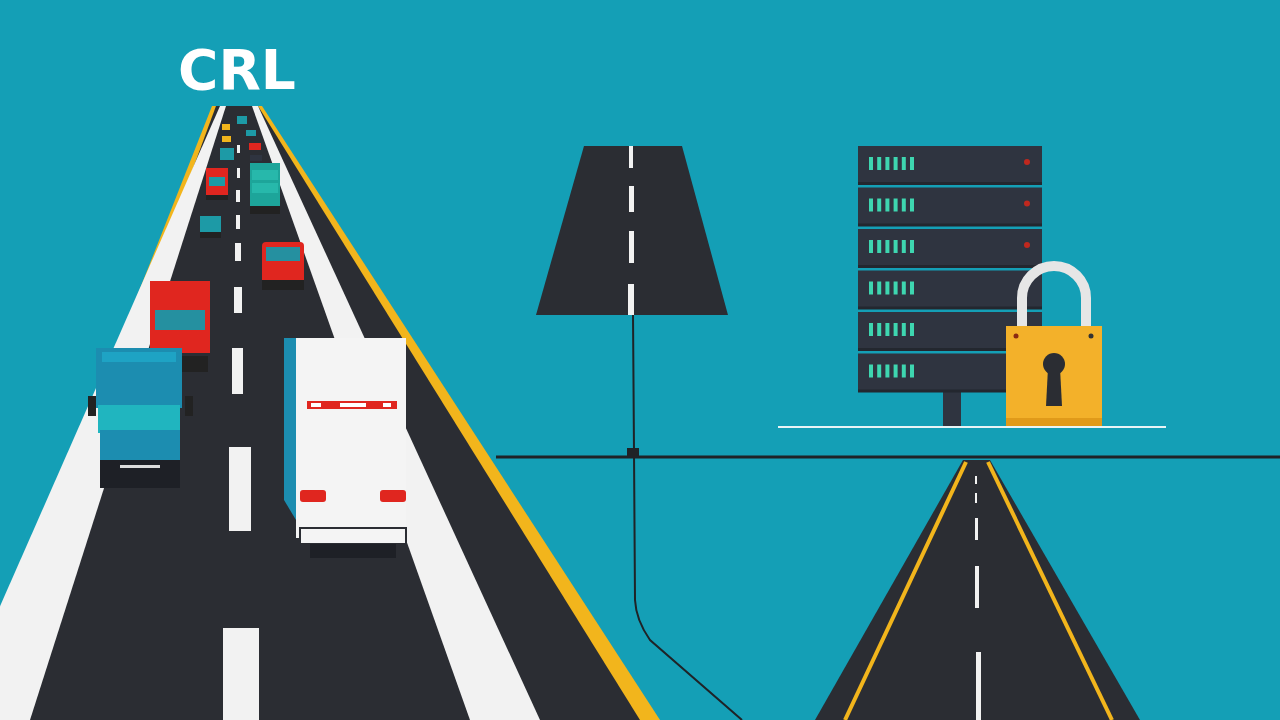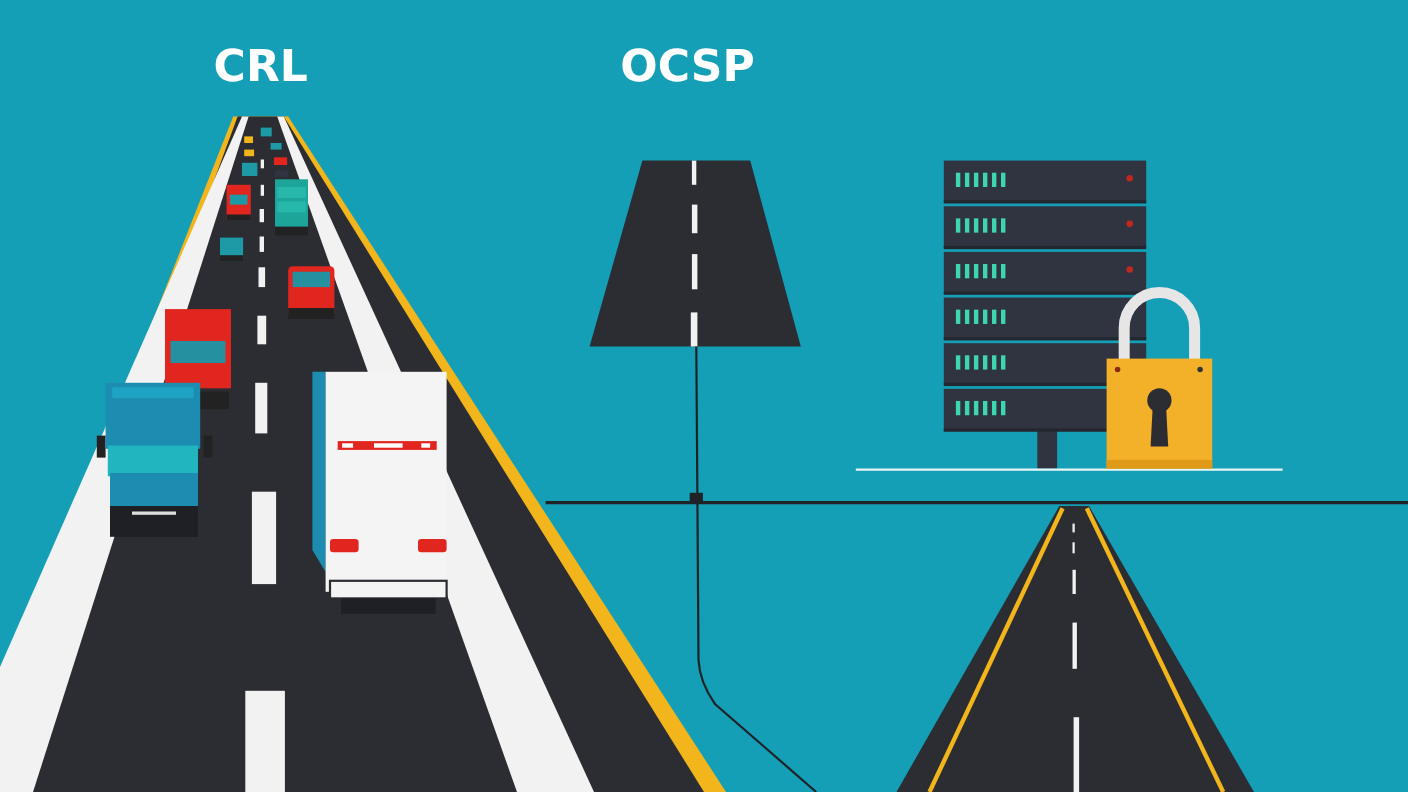--- a/index.html
+++ b/index.html
@@ -1,19 +1,19 @@
 <!DOCTYPE html>
 <html><head>
 <meta charset="utf-8">
 <style>
   html,body{margin:0;padding:0;}
   body{width:1280px;height:720px;overflow:hidden;background:#149fb6;font-family:"DejaVu Sans",sans-serif;}
   .stage{position:relative;width:1280px;height:720px;}
   svg{position:absolute;left:0;top:0;}
-  .title{position:absolute;top:38px;color:#fff;font-weight:bold;font-size:40px;letter-spacing:0px;white-space:nowrap;transform:translateX(-50%);}
+  .title{position:absolute;top:38px;color:#fff;font-weight:bold;font-size:55px;letter-spacing:0px;white-space:nowrap;transform:translateX(-50%);}
 </style>
 </head>
 <body>
 
 <div class="stage">
 
 <svg width="1280" height="720" viewBox="0 0 1280 720">
   <rect width="1280" height="720" fill="#149fb6"></rect>
 
   <g>
@@ -200,14 +200,13 @@
     <polyline points="988,462 1112,720" stroke="#f2b51c" stroke-width="4" fill="none"></polyline>
     <rect x="975" y="476" width="2" height="8" fill="#f2f2f2"></rect>
     <rect x="975" y="493" width="2" height="10" fill="#f2f2f2"></rect>
     <rect x="975" y="518" width="3" height="22" fill="#f2f2f2"></rect>
     <rect x="975" y="566" width="4" height="42" fill="#f2f2f2"></rect>
     <rect x="976" y="652" width="5" height="68" fill="#f2f2f2"></rect>
   </g>
 </svg>
 
 <div class="title" style="left:237px;">CRL</div>
-<div class="title" style="left:625px;">OCSP</div>
 </div>
 
 </body></html>

